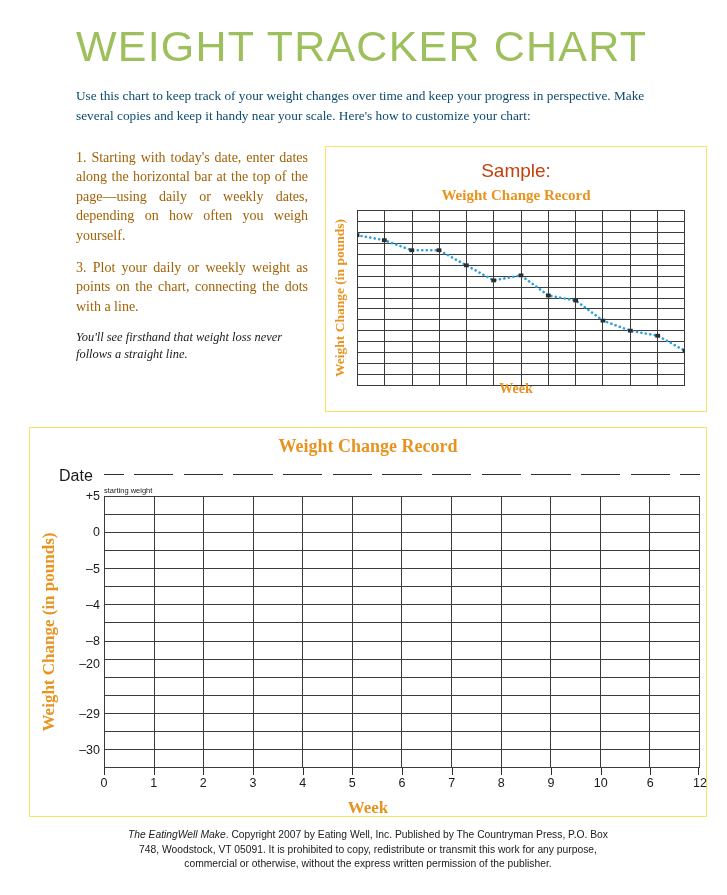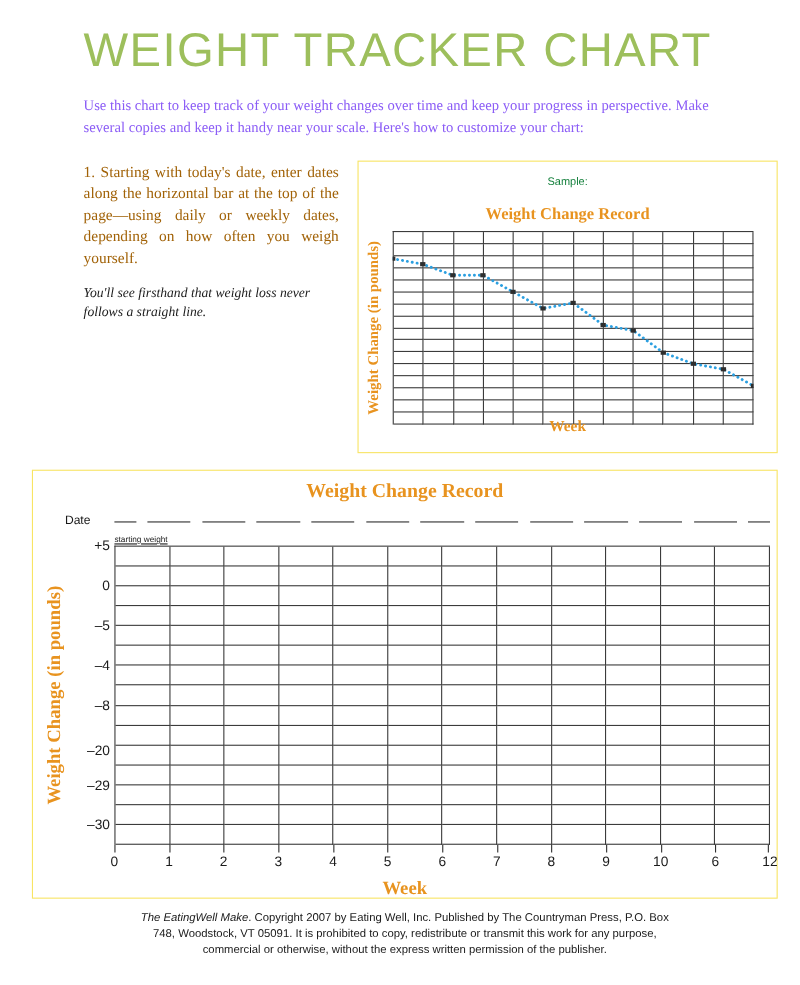--- a/index.html
+++ b/index.html
@@ -30,21 +30,21 @@
 
   
   #intro {
     position: absolute;
     left: 76px;
     top: 86px;
     width: 588px;
     font-size: 13.3px;
     line-height: 20px;
     text-align: left;
-    color: #8b5cf6;
+    color: #0c4a6e;
   }
 
   
   #instructions {
     position: absolute;
     left: 76px;
     top: 148px;
     width: 232px;
   }
   .instr {
@@ -71,22 +71,22 @@
   }
   #sample-panel { left: 325px; top: 146px; width: 382px; height: 266px; }
   #main-panel   { left: 29px;  top: 427px; width: 678px; height: 390px; }
 
   
   #sample-label {
     position: absolute;
     left: 0; right: 0; top: 13px;
     text-align: center;
     font-family: "Liberation Sans", sans-serif;
-    font-size: 10px;
-    color: #15803d;
+    font-size: 19px;
+    color: #c2410c;
   }
   #sample-record-title {
     position: absolute;
     left: 0; right: 0; top: 40px;
     text-align: center;
     font-size: 15px;
     font-weight: bold;
     color: #e8931f;
   }
   #sample-ylabel {
@@ -148,21 +148,21 @@
     text-align: center;
     font-size: 18px;
     font-weight: bold;
     color: #e8931f;
   }
   #date-label {
     position: absolute;
     left: 29px;
     top: 39px;
     font-family: "Liberation Sans", sans-serif;
-    font-size: 11px;
+    font-size: 16px;
     color: #1a1a1a;
   }
   #date-lines {
     position: absolute;
     left: 74px;
     top: 46px;
     width: 596px;
     height: 12px;
   }
   .date-dash {
@@ -172,21 +172,20 @@
     border-top: 1.6px solid #2e2e2e;
   }
   #starting-weight {
     position: absolute;
     left: 74px;
     top: 58px;
     font-family: "Liberation Sans", sans-serif;
     font-size: 7.5px;
     color: #1a1a1a;
     white-space: nowrap;
-    text-decoration: underline;
   }
   #main-ylabel {
     position: absolute;
     left: 6px;
     top: 68px;
     width: 26px;
     height: 272px;
     display: flex;
     align-items: center;
     justify-content: center;
@@ -274,20 +273,21 @@
 </style>
 </head>
 <body>
 
 <div id="page-title">WEIGHT TRACKER CHART</div>
 
 <div id="intro">Use this chart to keep track of your weight changes over time and keep your progress in perspective. Make several copies and keep it handy near your scale. Here's how to customize your chart:</div>
 
 <div id="instructions">
   <p class="instr">1. Starting with today's date, enter dates along the horizontal bar at the top of the page—using daily or weekly dates, depending on how often you weigh yourself.</p>
+  <p class="instr">3. Plot your daily or weekly weight as points on the chart, connecting the dots with a line.</p>
   <p class="instr-note">You'll see firsthand that weight loss never follows a straight line.</p>
 </div>
 
 <div class="panel" id="sample-panel">
   <div id="sample-label">Sample:</div>
   <div id="sample-record-title">Weight Change Record</div>
   <div id="sample-ylabel">
     <span>Weight Change (in pounds)</span>
   </div>
   <div id="sample-grid-wrap">
@@ -529,21 +529,21 @@
 
   <div id="main-ylabel">
     <span>Weight Change (in pounds)</span>
   </div>
   <div id="y-ticks">
       <div class="y-tick" style="top: 0px;">+5</div>
       <div class="y-tick" style="top: 36.3px;">0</div>
       <div class="y-tick" style="top: 72.5px;">–5</div>
       <div class="y-tick" style="top: 108.8px;">–4</div>
       <div class="y-tick" style="top: 145.1px;">–8</div>
-      <div class="y-tick" style="top: 186px;">–20</div>
+      <div class="y-tick" style="top: 168px;">–20</div>
       <div class="y-tick" style="top: 217.6px;">–29</div>
       <div class="y-tick" style="top: 253.9px;">–30</div>
     </div>
 
   <div id="main-grid-wrap">
     <div class="grid" id="main-grid" style="grid-template-columns: repeat(12, 1fr); grid-template-rows: repeat(15, 1fr);">
         <div class="cell"></div>
         <div class="cell"></div>
         <div class="cell"></div>
         <div class="cell"></div>

